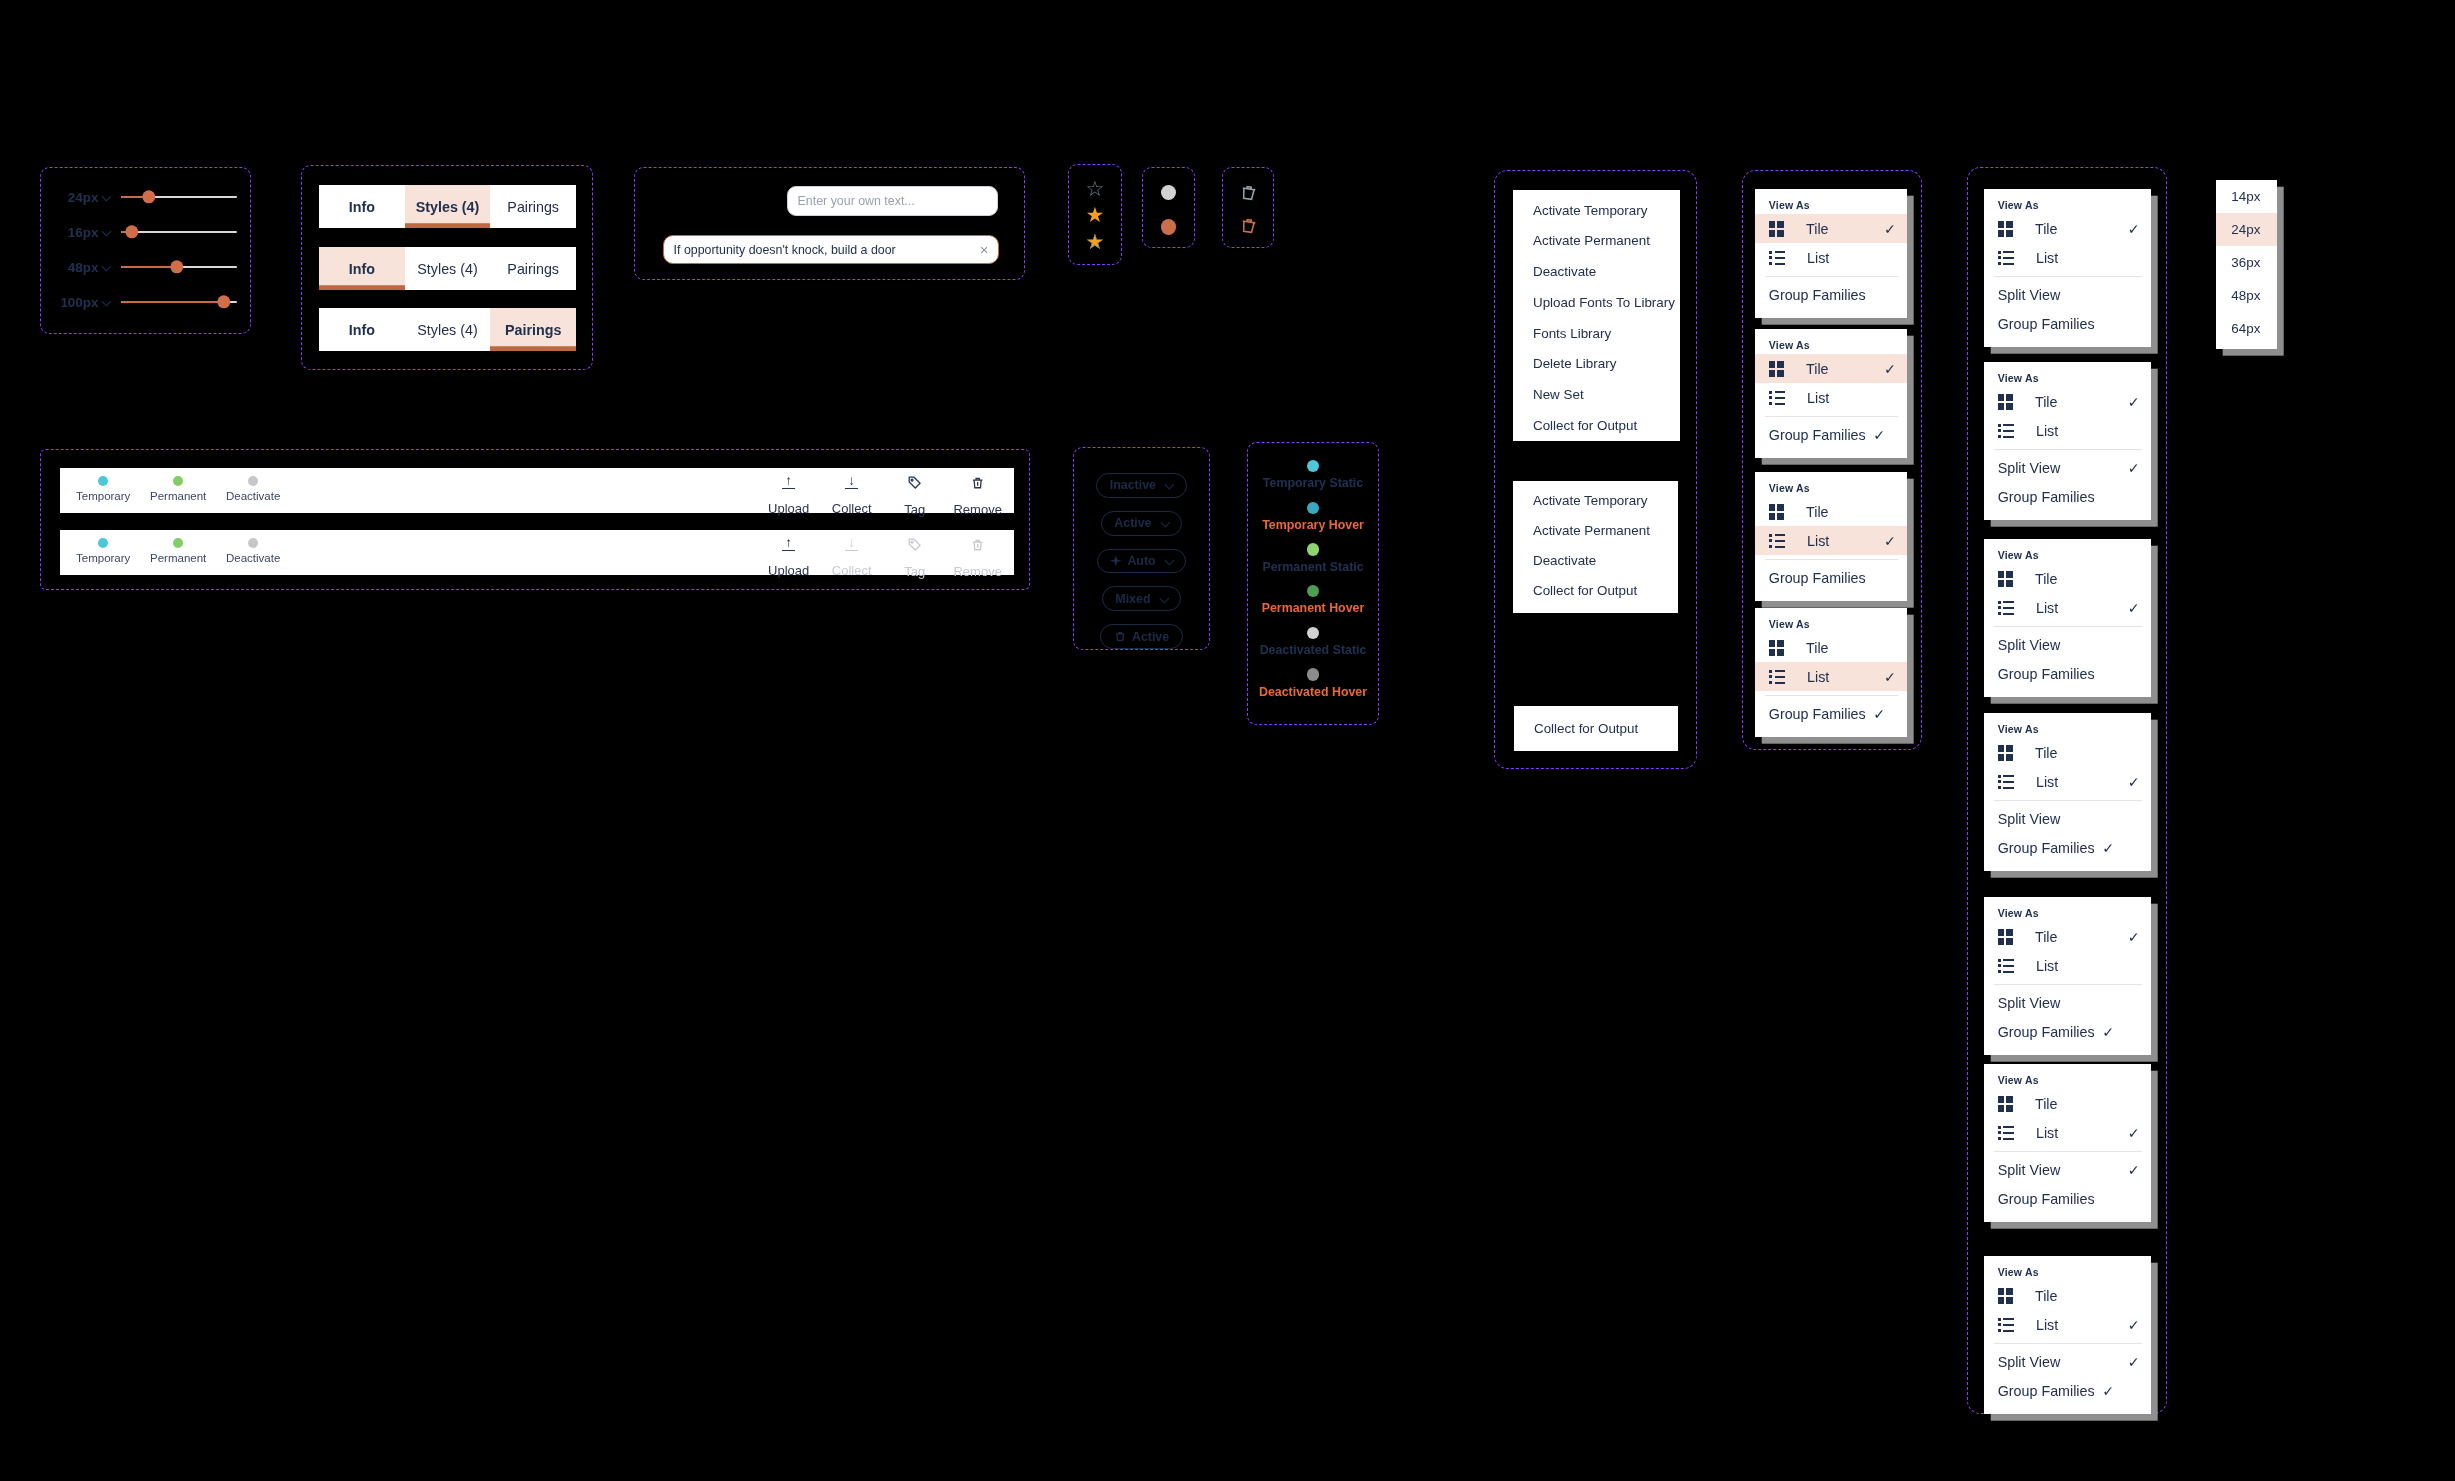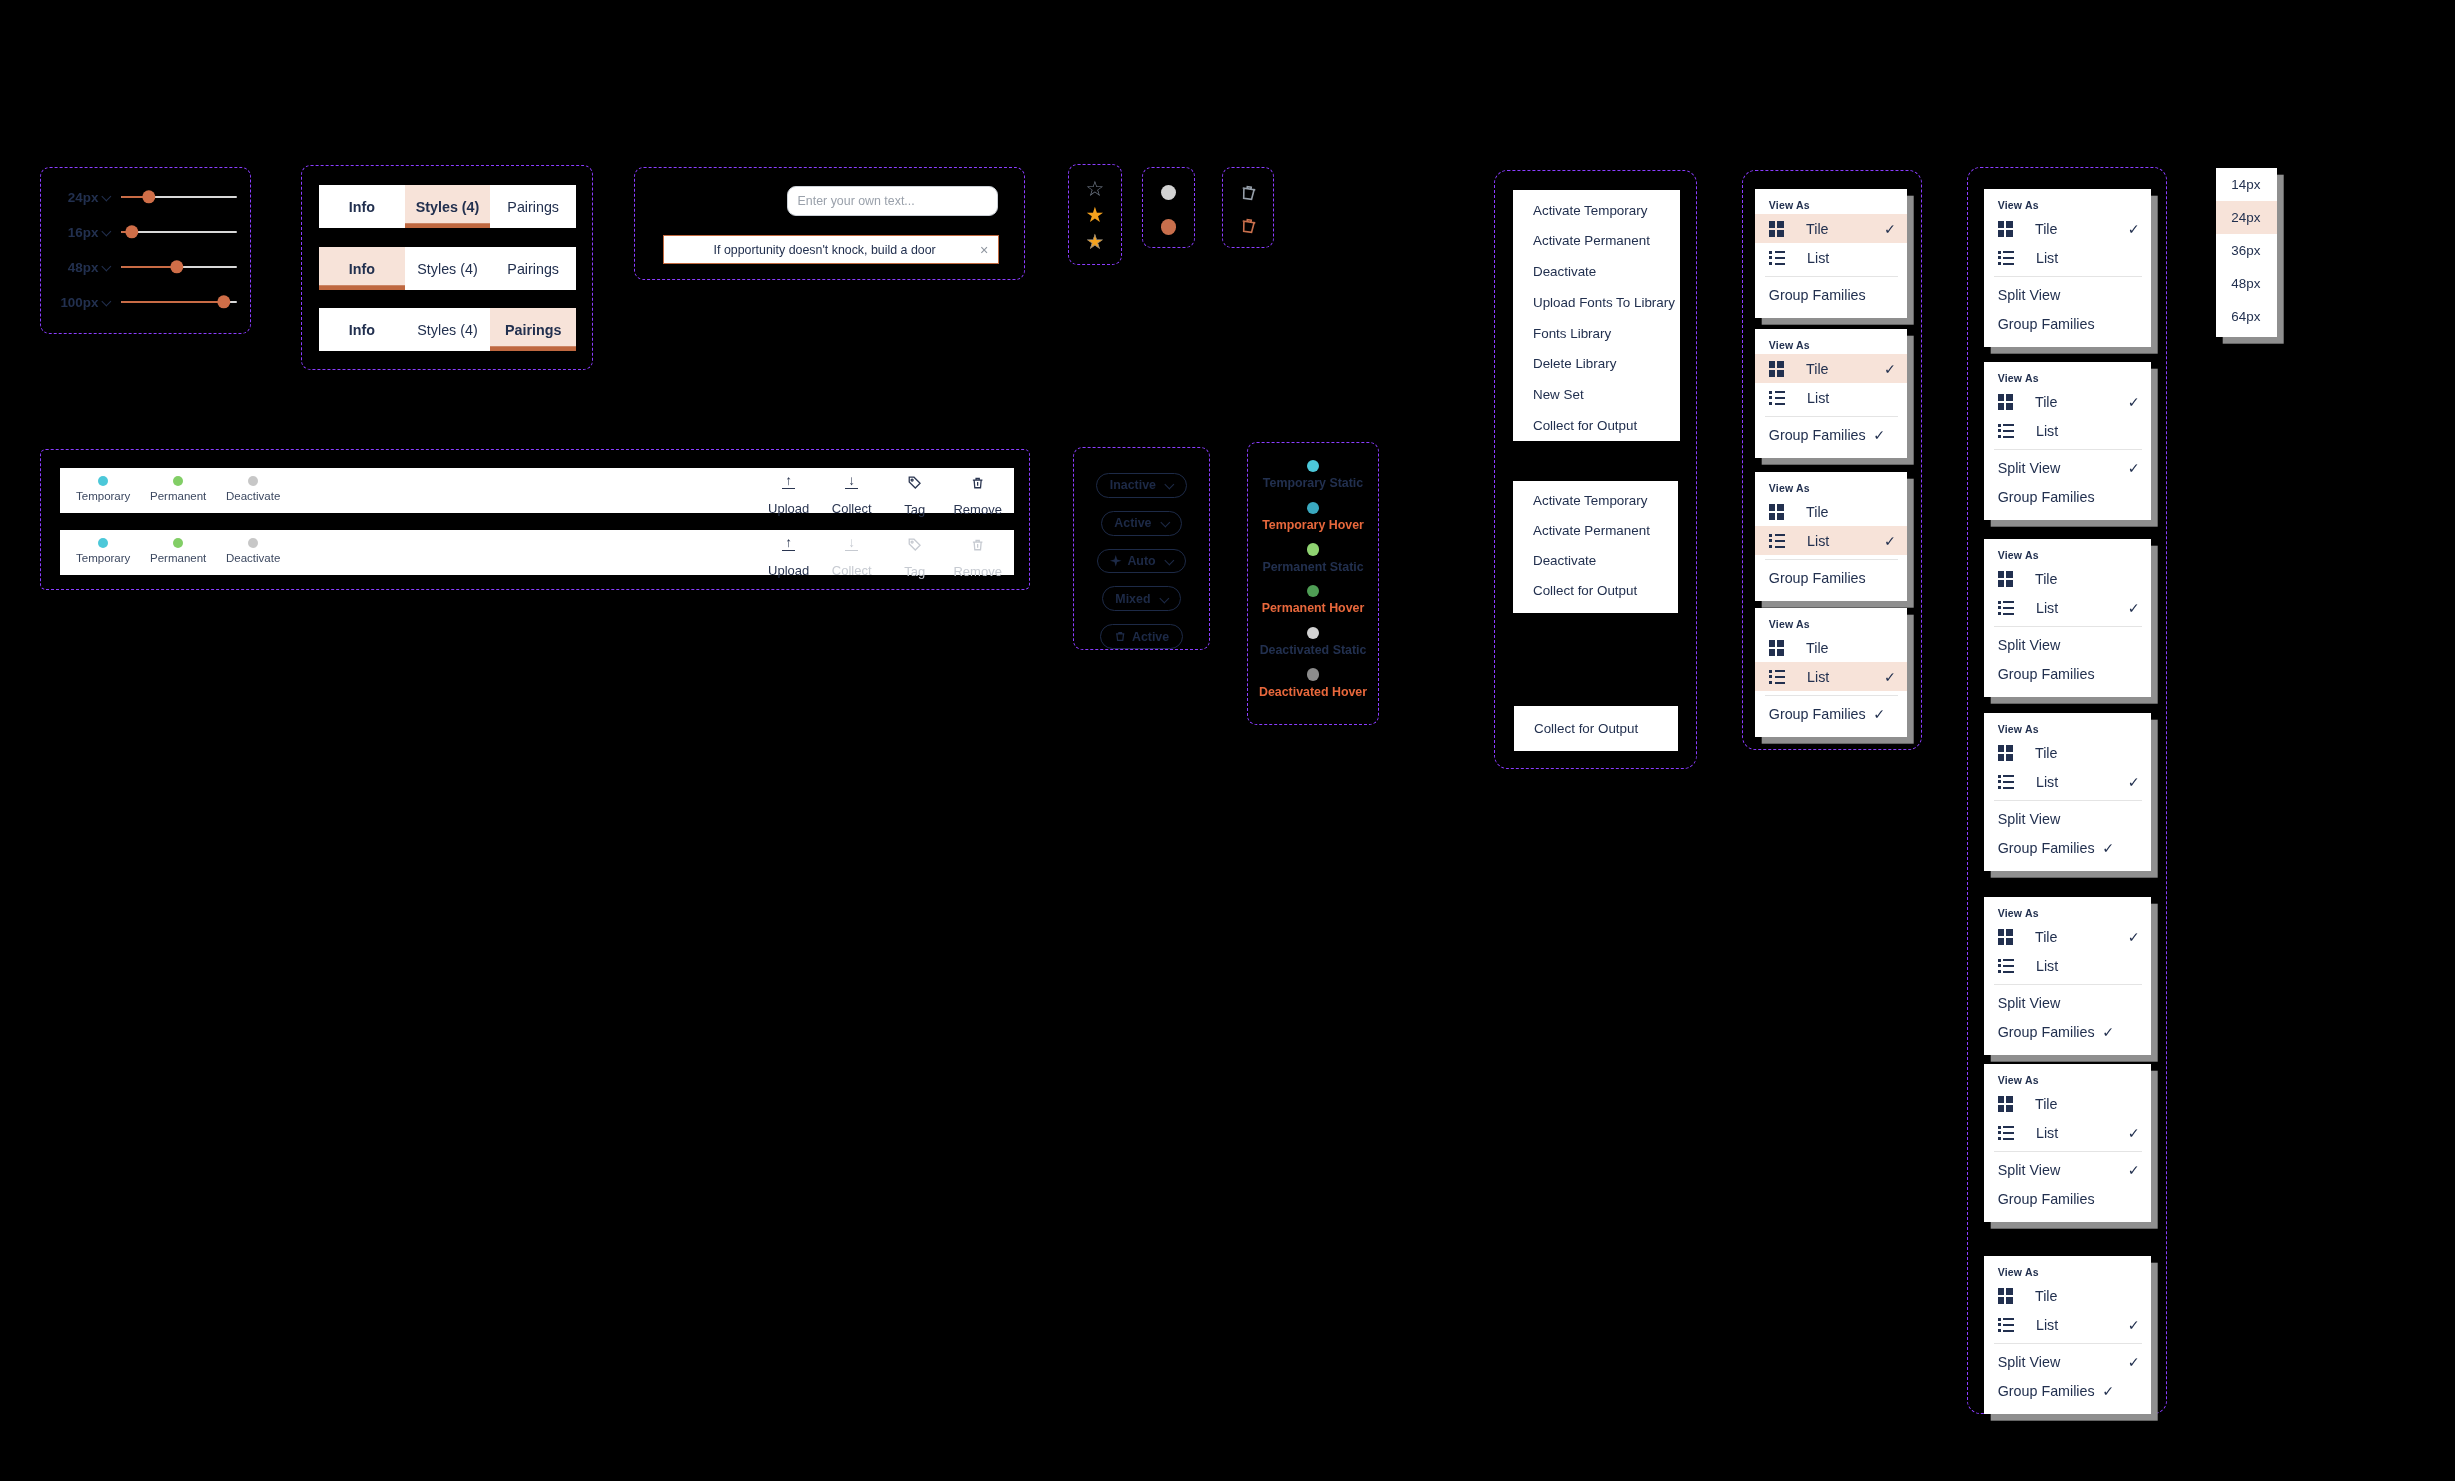--- a/index.html
+++ b/index.html
@@ -23,22 +23,22 @@
   .tab{flex:1;display:flex;align-items:center;justify-content:center;font-size:14.3px;color:#22304f;
        box-sizing:border-box;}
   .tab.b{font-weight:bold;}
   .tab.on{background:#f7e3d9;box-shadow:inset 0 -4.8px 0 #bf6840;font-weight:bold;}
 
   
   .inp{position:absolute;background:#fff;border:1px solid #cbd0d6;border-radius:9px;
        font-size:12.4px;color:#22304f;padding:0 9.6px;box-sizing:border-box;outline:none;
        font-family:"Liberation Sans","DejaVu Sans",sans-serif;}
   .inp::placeholder{color:#9aa1ab;}
-  .inp2box{position:absolute;background:#fff;border:1.9px solid #c2693f;border-radius:0;
-       display:flex;align-items:center;box-sizing:border-box;padding-left:40px;}
+  .inp2box{position:absolute;background:#fff;border:1.9px solid #c2693f;border-radius:10px;
+       display:flex;align-items:center;box-sizing:border-box;}
   .inp2box input{flex:1;border:none;outline:none;font-size:12.4px;color:#22304f;padding:0 9.6px;
        font-family:"Liberation Sans","DejaVu Sans",sans-serif;background:transparent;}
   .clearx{color:#8d949e;font-size:14.3px;padding:0 9.6px;cursor:pointer;}
 
   
   .stack{display:flex;flex-direction:column;align-items:center;}
   .star{font-size:21px;line-height:23px;}
   .star-combo{position:relative;width:23px;height:23px;text-align:center;}
   .star-combo .under{position:absolute;left:0;top:0;width:100%;color:#f6a21d;}
   .star-combo .over{position:absolute;left:0;top:0;width:100%;color:#7a8494;}
@@ -779,21 +779,21 @@
         <span class="vlbl">Split View</span>
         <span class="vcheck">✓</span>
       </div>
       <div class="vrow plain">
         <span class="vlbl">Group Families</span>
         <span class="vcheck-in">✓</span>
       </div>
     </div>
   </div>
 
-  <div class="fmenu" style="left:2216px;top:168px;width:61px;height:169px;">
+  <div class="fmenu" style="left:2216px;top:180px;width:61px;height:169px;">
     <div class="fitem">14px</div>
     <div class="fitem sel">24px</div>
     <div class="fitem">36px</div>
     <div class="fitem">48px</div>
     <div class="fitem">64px</div>
   </div>
 
 </div>
 
 

